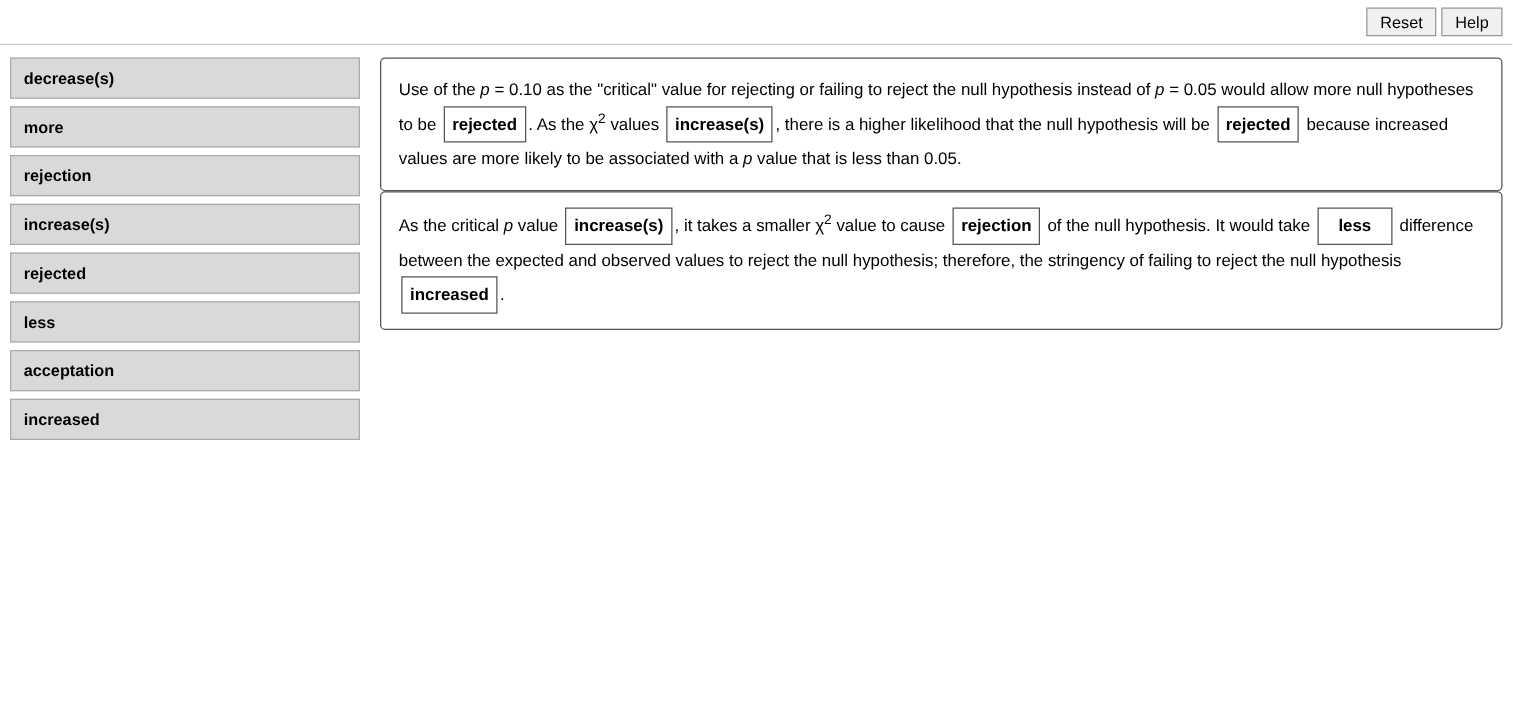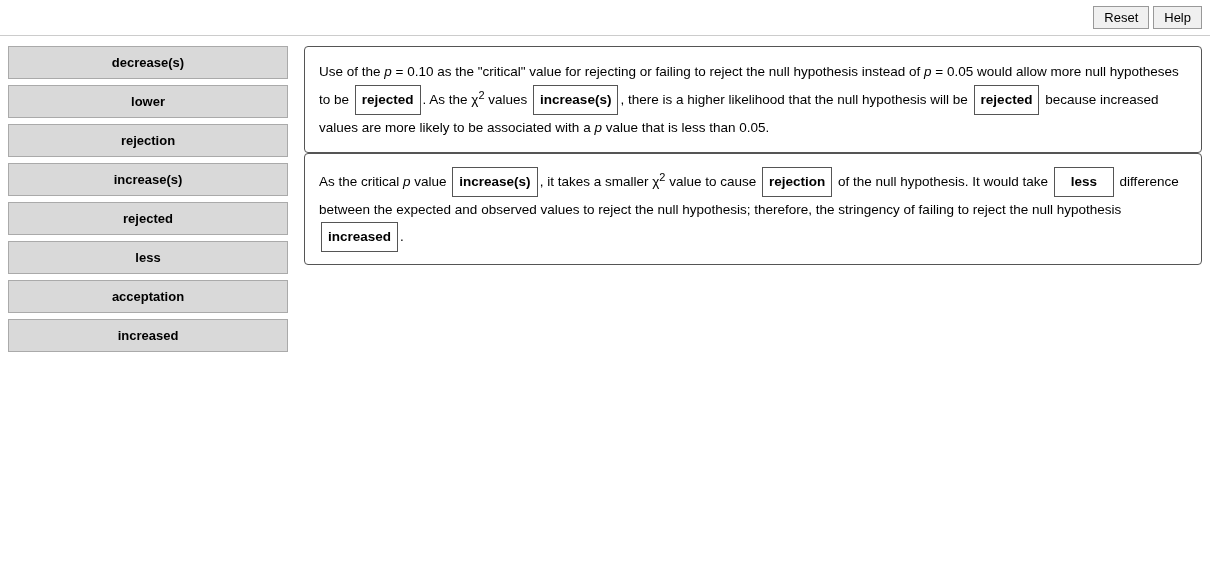--- a/index.html
+++ b/index.html
@@ -39,21 +39,21 @@
       flex-shrink: 0;
       display: flex;
       flex-direction: column;
       gap: 6px;
     }
 
     .word-item {
       background: #d9d9d9;
       border: 1px solid #aaa;
       padding: 8px 10px;
-      text-align: center;
+      text-align: left;
       font-weight: bold;
       font-size: 13px;
       cursor: grab;
       user-select: none;
     }
 
     .passages {
       flex: 1;
       display: flex;
       flex-direction: column;
@@ -90,21 +90,21 @@
 
 <div class="top-bar">
   <button>Reset</button>
   <button>Help</button>
 </div>
 
 <div class="main-area">
   <div class="word-bank">
 
   <div class="word-item">decrease(s)</div>
-      <div class="word-item">lower</div>
+      <div class="word-item">more</div>
       <div class="word-item">rejection</div>
       <div class="word-item">increase(s)</div>
       <div class="word-item">rejected</div>
       <div class="word-item">less</div>
       <div class="word-item">acceptation</div>
       <div class="word-item">increased</div>
     </div>
 
   <div class="passages">
 

